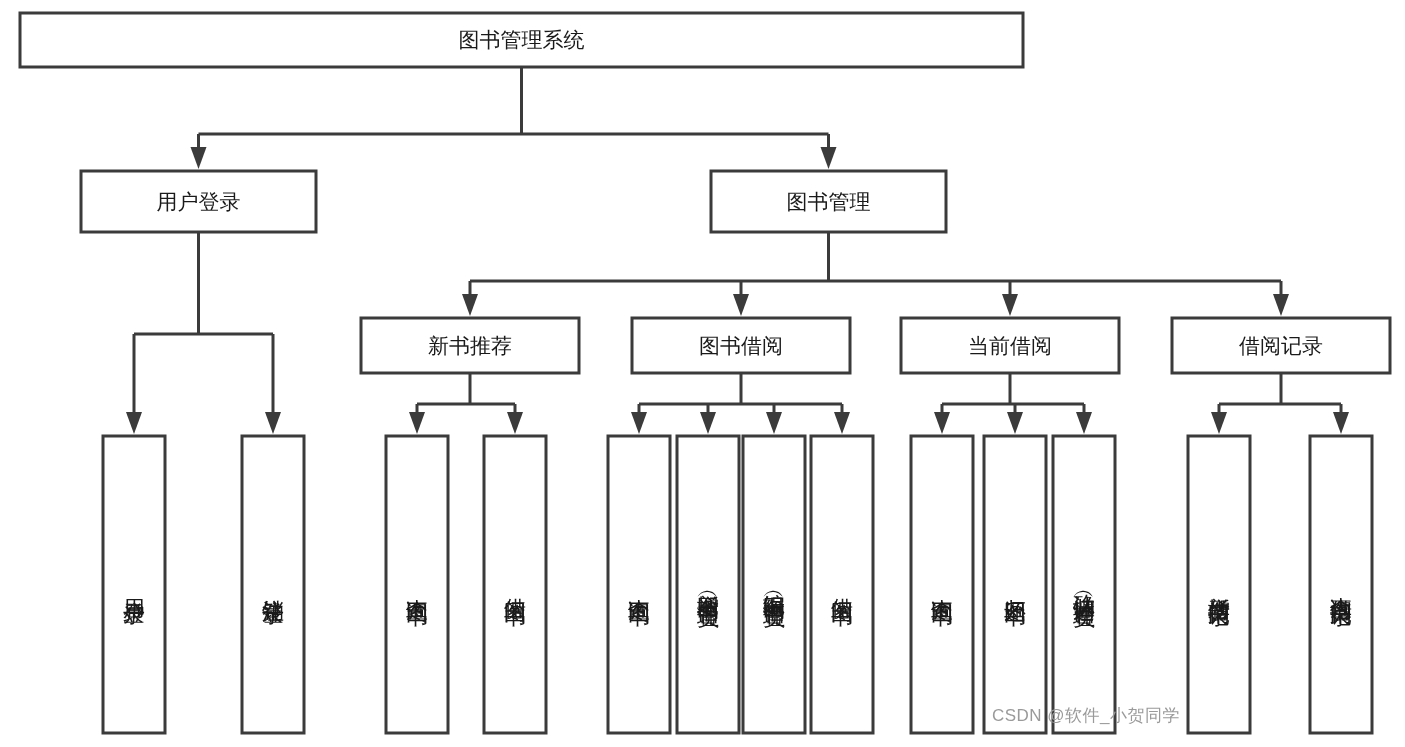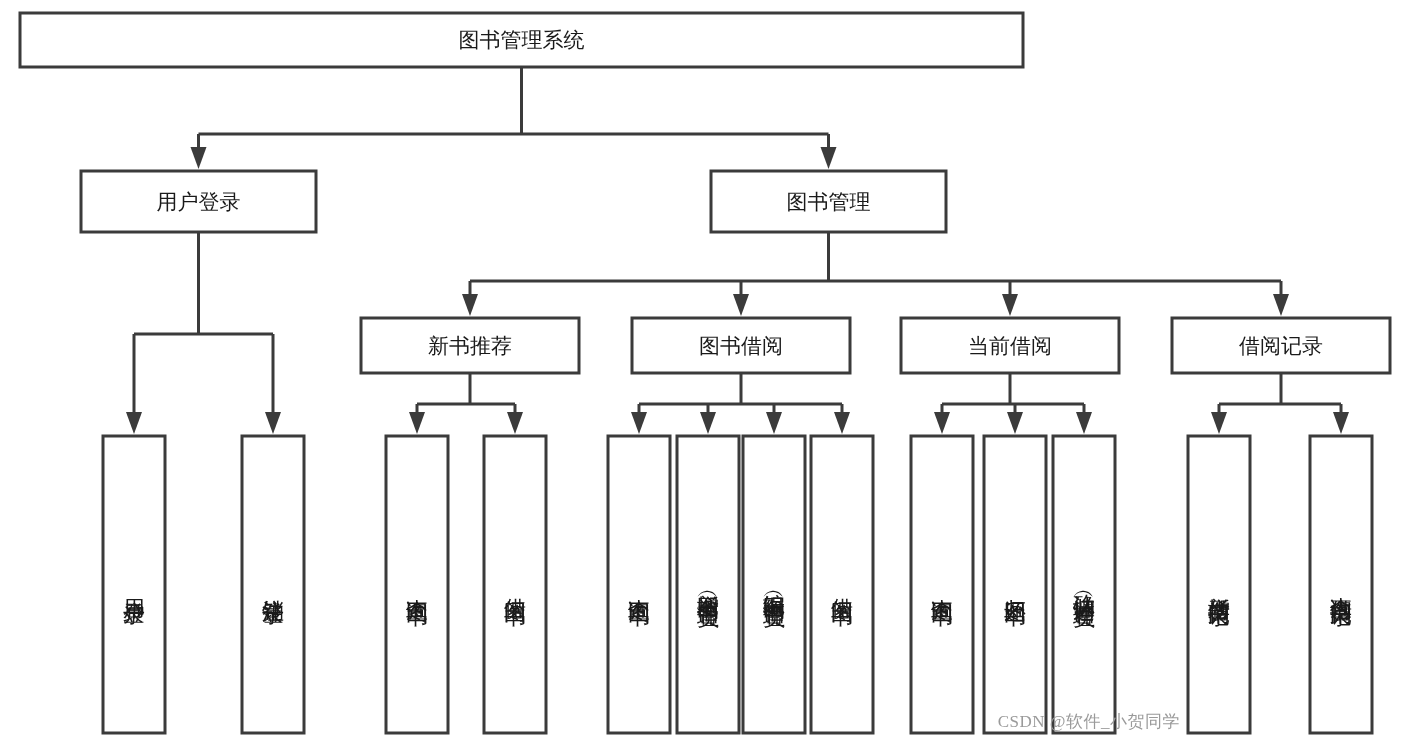--- a/index.html
+++ b/index.html
@@ -60,22 +60,22 @@
     font-family: "DejaVu Sans", "Liberation Sans", sans-serif;
     font-size: 22px;
     line-height: 1.08;
     letter-spacing: 2px;
     color: #1a1a1a;
     white-space: nowrap;
   }
   .watermark {
     position: absolute;
     right: 10px;
-    bottom: 14px;
-    font-family: Liberation Serif, serif;
+    bottom: 20px;
+    font-family: Liberation Sans, sans-serif;
     font-size: 17px;
     color: #9a9a9a;
     letter-spacing: 0.5px;
     white-space: nowrap;
   }
 </style>
 </head>
 <body>
 
 <div id="diagram-root">

